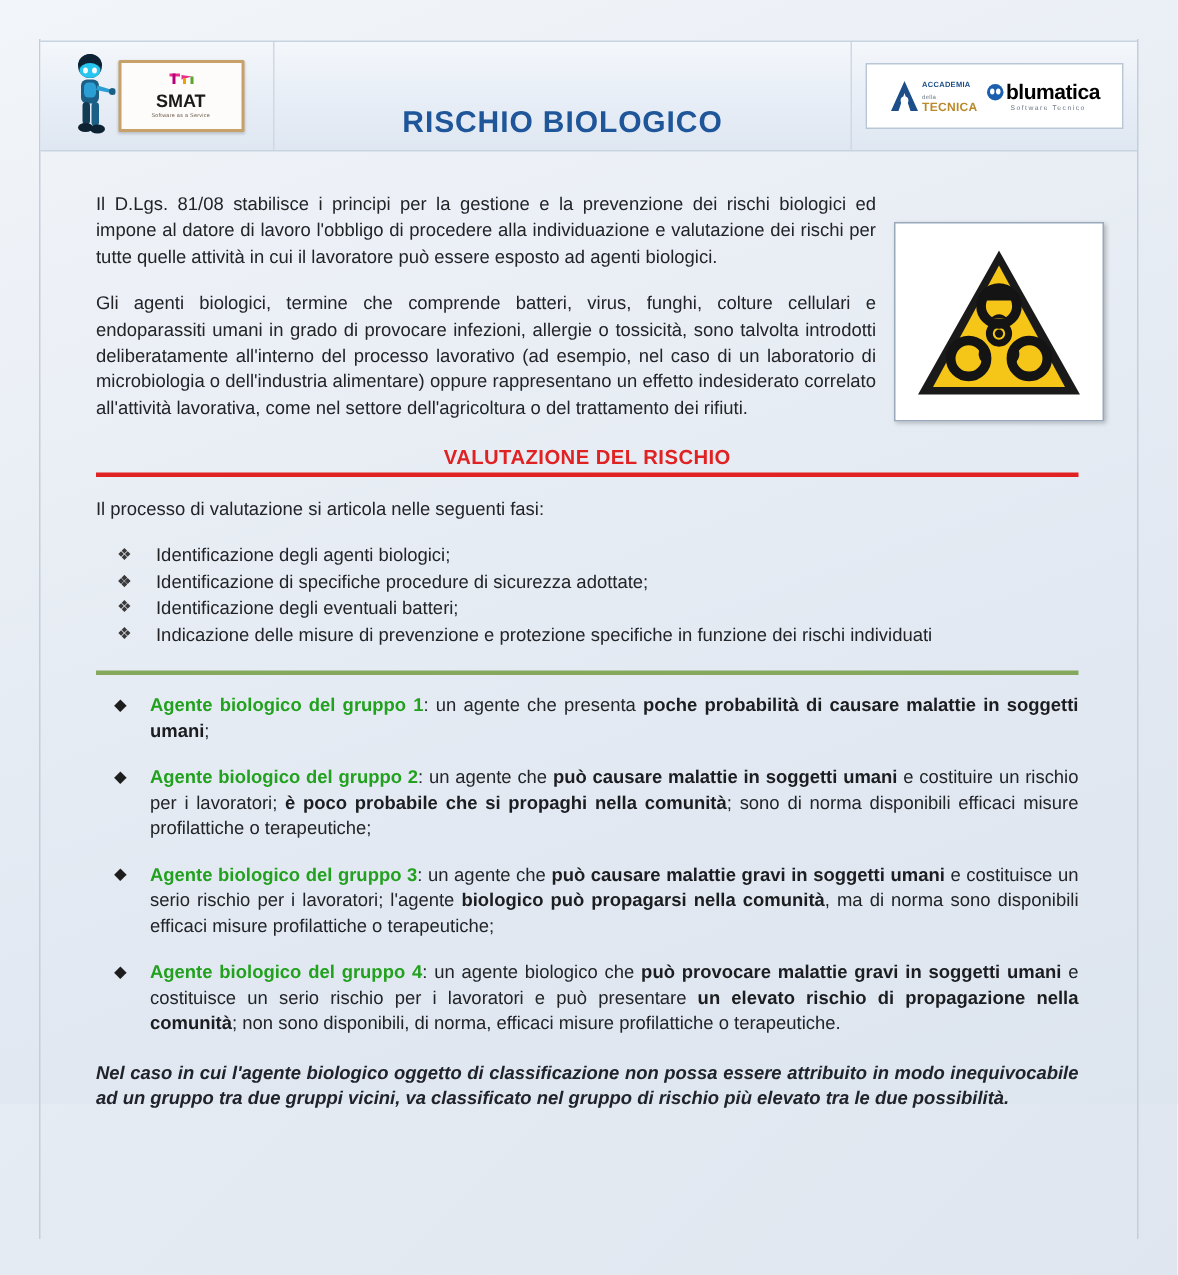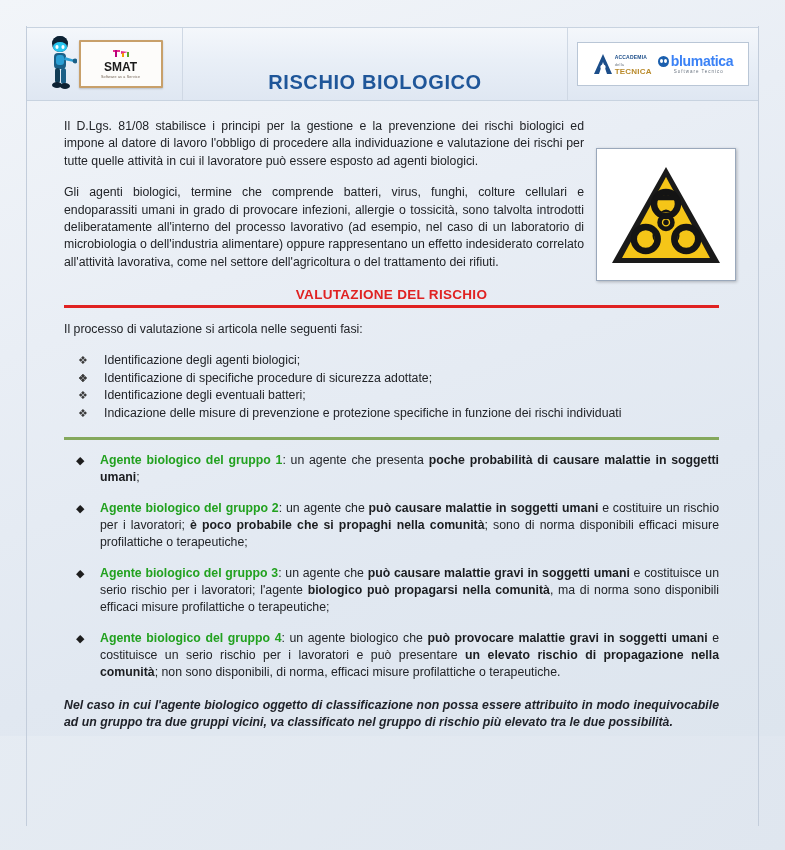--- a/index.html
+++ b/index.html
@@ -157,39 +157,39 @@
   .blu-dot {
     width: 11px; height: 11px; border-radius: 50%;
     background: #1b5fae;
     position: relative;
   }
   .blu-dot:before, .blu-dot:after{
     content:""; position:absolute; top:3px; width:3px;height:4px;background:#fff;border-radius:50%;
   }
   .blu-dot:before{left:2px}
   .blu-dot:after{right:2px}
-  .blu-word { font-size: 14px; font-weight: bold; color: #3b82f6; line-height: 14px; letter-spacing: -0.3px;}
+  .blu-word { font-size: 14px; font-weight: bold; color: #000000; line-height: 14px; letter-spacing: -0.3px;}
   .blu-sub { font-size: 4.5px; color: #6a7480; letter-spacing: 1px; margin-left: 16px; margin-top:1px;}
 
   
   .content {
     position: absolute;
     left: 64px;
     top: 118px;
     width: 655px;
   }
 
   .para {
     font-size: 12.3px;
     line-height: 17.4px;
     color: #222428;
     text-align: justify;
     margin: 0 0 14px 0;
   }
-  .para.narrow { width: 520px; }
+  .para.narrow { width: 520px; margin-top: 10px; }
 
   .hazard {
     position: absolute;
     left: 596px;
     top: 148px;
     width: 138px;
     height: 131px;
     background: #ffffff;
     border: 1px solid #9aa8bb;
     box-shadow: 1px 1px 3px rgba(0,0,0,0.25);

